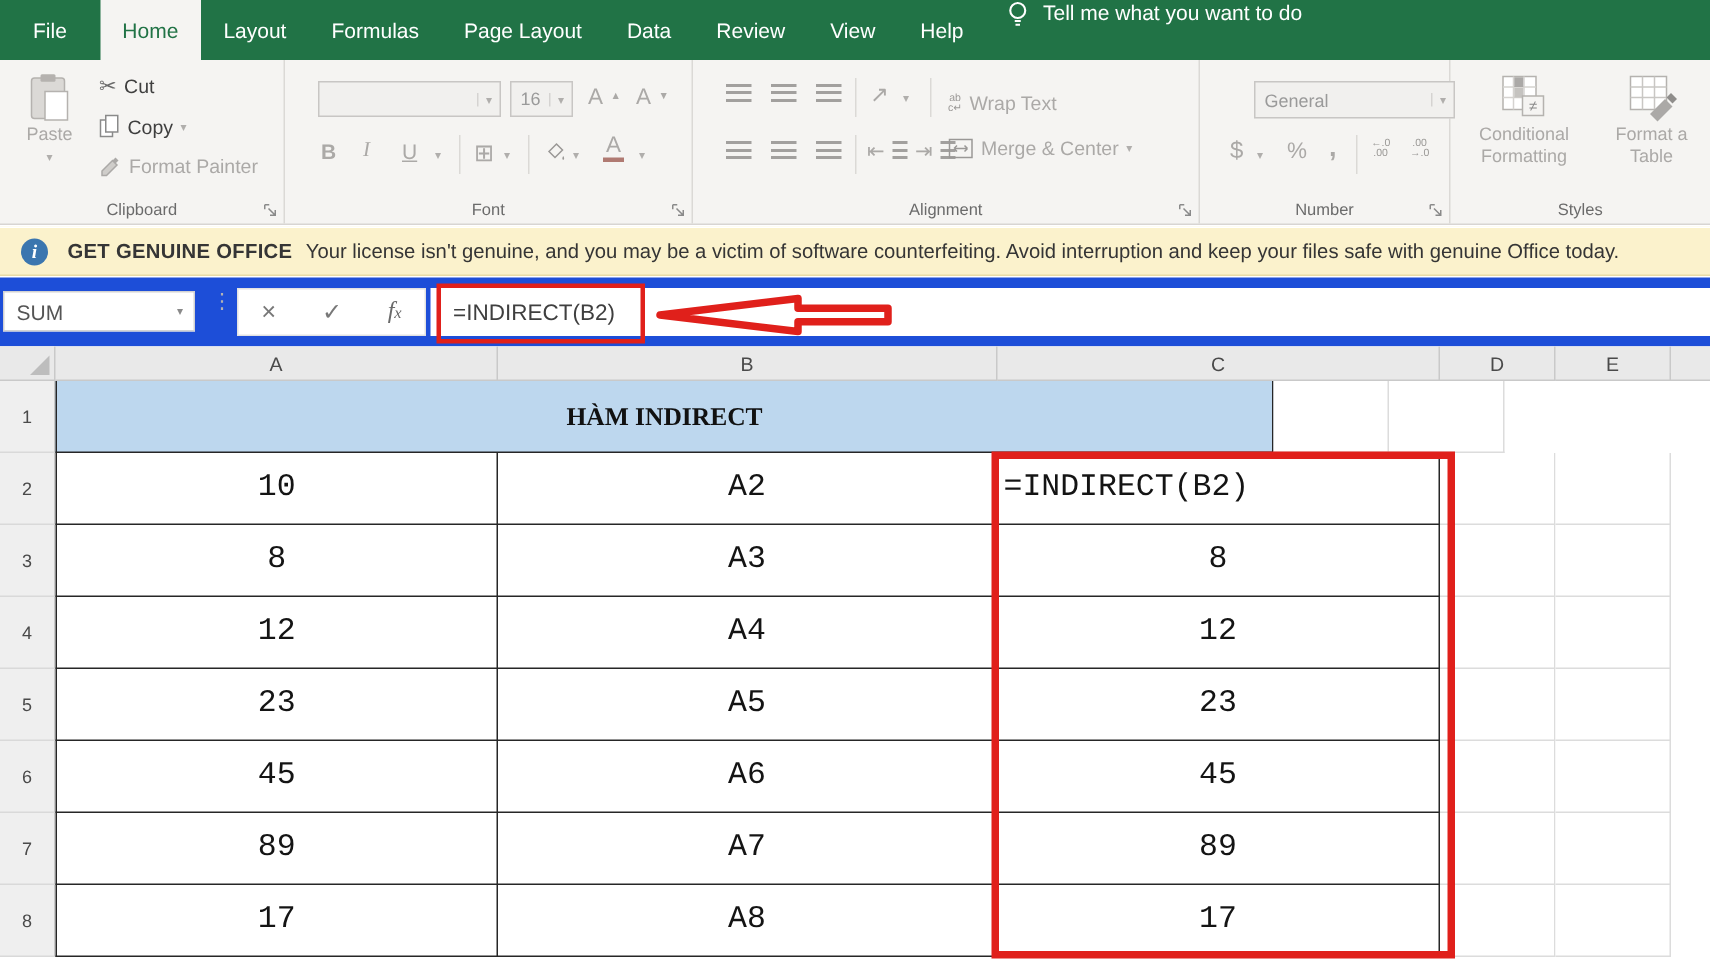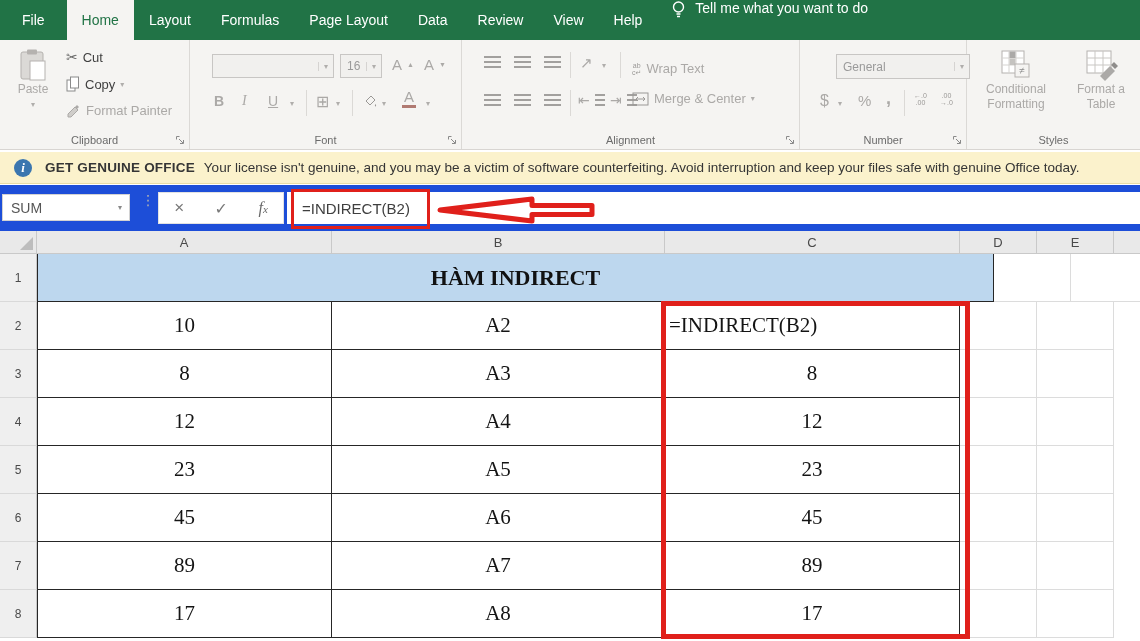--- a/index.html
+++ b/index.html
@@ -54,25 +54,25 @@
 
   
   .sheet{position:absolute;left:0;top:231px;width:1140px;height:410px;background:#fff;}
   .chrow{display:flex;height:23px;background:#e9e9e9;}
   .corner{width:37px;flex:0 0 auto;position:relative;border-right:1px solid #c9c9c9;border-bottom:1px solid #c9c9c9;background:#e9e9e9;}
   .corner::after{content:"";position:absolute;right:3px;bottom:3px;width:0;height:0;border-left:13px solid transparent;border-bottom:13px solid #bdbdbd;}
   .ch{flex:0 0 auto;display:flex;align-items:center;justify-content:center;font-size:13px;color:#4a4a4a;border-right:1px solid #c9c9c9;border-bottom:1px solid #c9c9c9;}
   .w-a{width:295px;} .w-b{width:333px;} .w-c{width:295px;} .w-d{width:77px;} .w-e{width:77px;} .w-f{flex:1 1 auto;border-right:none;}
   .srow{display:flex;height:48px;}
   .rh{width:37px;flex:0 0 auto;background:#efefef;border-right:1px solid #c9c9c9;border-bottom:1px solid #d9d9d9;display:flex;align-items:center;justify-content:center;font-size:12px;color:#4a4a4a;}
-  .cell{flex:0 0 auto;display:flex;align-items:center;justify-content:center;font-family:Liberation Serif, serif;font-size:21px;color:#141414;border-right:1px solid #262626;border-bottom:1px solid #262626;background:#fff;}
+  .cell{flex:0 0 auto;display:flex;align-items:center;justify-content:center;font-family:Liberation Mono, monospace;font-size:21px;color:#141414;border-right:1px solid #262626;border-bottom:1px solid #262626;background:#fff;}
   .cell.edge-l{border-left:1px solid #262626;}
   .gridcell{flex:0 0 auto;border-right:1px solid #dcdcdc;border-bottom:1px solid #dcdcdc;background:#fff;}
   .gridcell.w-f{border-right:none;}
-  .title-cell{width:957px;flex:0 0 auto;background:#bdd7ee;border-right:1px solid #262626;border-bottom:1px solid #262626;border-left:1px solid #262626;display:flex;align-items:center;justify-content:center;font-family:"Liberation Serif",serif;font-weight:bold;font-size:22px;color:#111;}
+  .title-cell{width:812px;flex:0 0 auto;background:#bdd7ee;border-right:1px solid #262626;border-bottom:1px solid #262626;border-left:1px solid #262626;display:flex;align-items:center;justify-content:center;font-family:"Liberation Serif",serif;font-weight:bold;font-size:17px;color:#111;}
   .cell.fml{justify-content:flex-start;padding-left:4px;}
 
   
   .red-rect-formula{position:absolute;left:291px;top:189px;width:139px;height:40px;border:3px solid #e0201b;z-index:6;}
   .red-arrow{position:absolute;left:436px;top:196px;z-index:6;}
   .red-box-c{position:absolute;left:661px;top:301px;width:309px;height:338px;border:5px solid #e0201b;z-index:6;}
 
   svg{display:block;}
 </style>
 </head>

